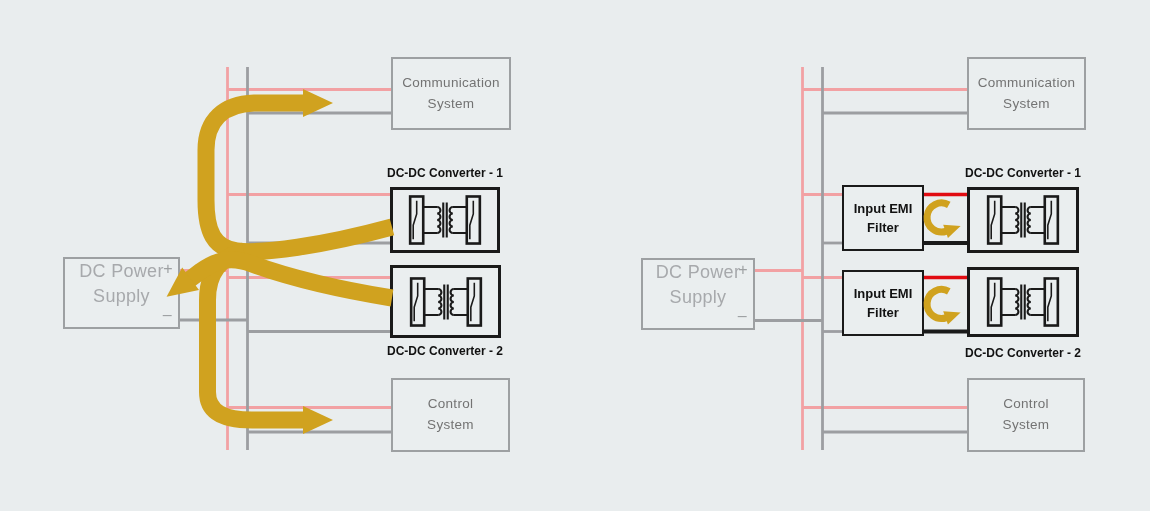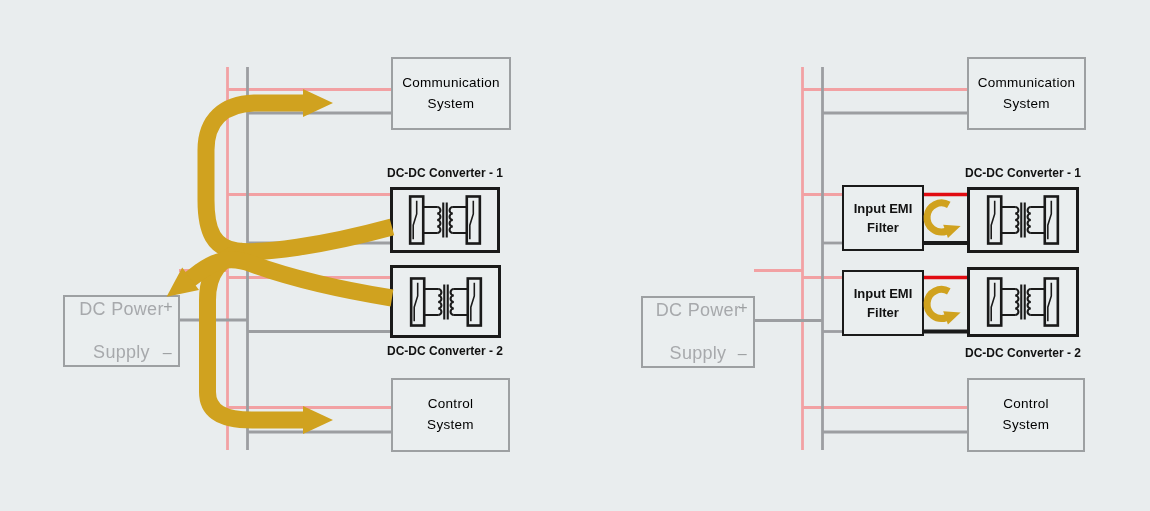--- a/index.html
+++ b/index.html
@@ -3,29 +3,29 @@
 <meta charset="utf-8">
 <style>
   html,body{margin:0;padding:0;background:#e9edee;}
   #stage{
     position:relative;width:1150px;height:511px;background:#e9edee;
     font-family:"Liberation Sans",sans-serif;overflow:hidden;
   }
   svg.layer{position:absolute;left:0;top:0;pointer-events:none;}
   .graybox{
     position:absolute;box-sizing:border-box;border:2.5px solid #9da0a2;
-    background:#eaeeef;color:#000000;display:flex;flex-direction:column;
+    background:#eaeeef;color:#737373;display:flex;flex-direction:column;
     align-items:center;justify-content:center;text-align:center;
     font-size:13.5px;line-height:1.55;letter-spacing:.3px;
   }
   .supplybox{
     position:absolute;box-sizing:border-box;border:2.5px solid #9da0a2;
     background:#eaeeef;color:#a7a9ac;display:flex;flex-direction:column;
-    align-items:center;justify-content:space-between;text-align:center;
-    font-size:18px;line-height:1.4;letter-spacing:.3px;margin-top:38px;
+    align-items:center;justify-content:flex-start;text-align:center;
+    font-size:18px;line-height:1.4;letter-spacing:.3px;
   }
   .term{position:absolute;color:#9da0a2;font-size:16px;line-height:1;}
   .term.plus{right:5px;top:2px;}
   .term.minus{right:6px;bottom:4px;}
   .blackbox{
     position:absolute;box-sizing:border-box;border:3px solid #1a1a1a;
     background:#eaeeef;display:flex;align-items:center;justify-content:center;
   }
   .filterbox{
     position:absolute;box-sizing:border-box;border:2.5px solid #1a1a1a;

